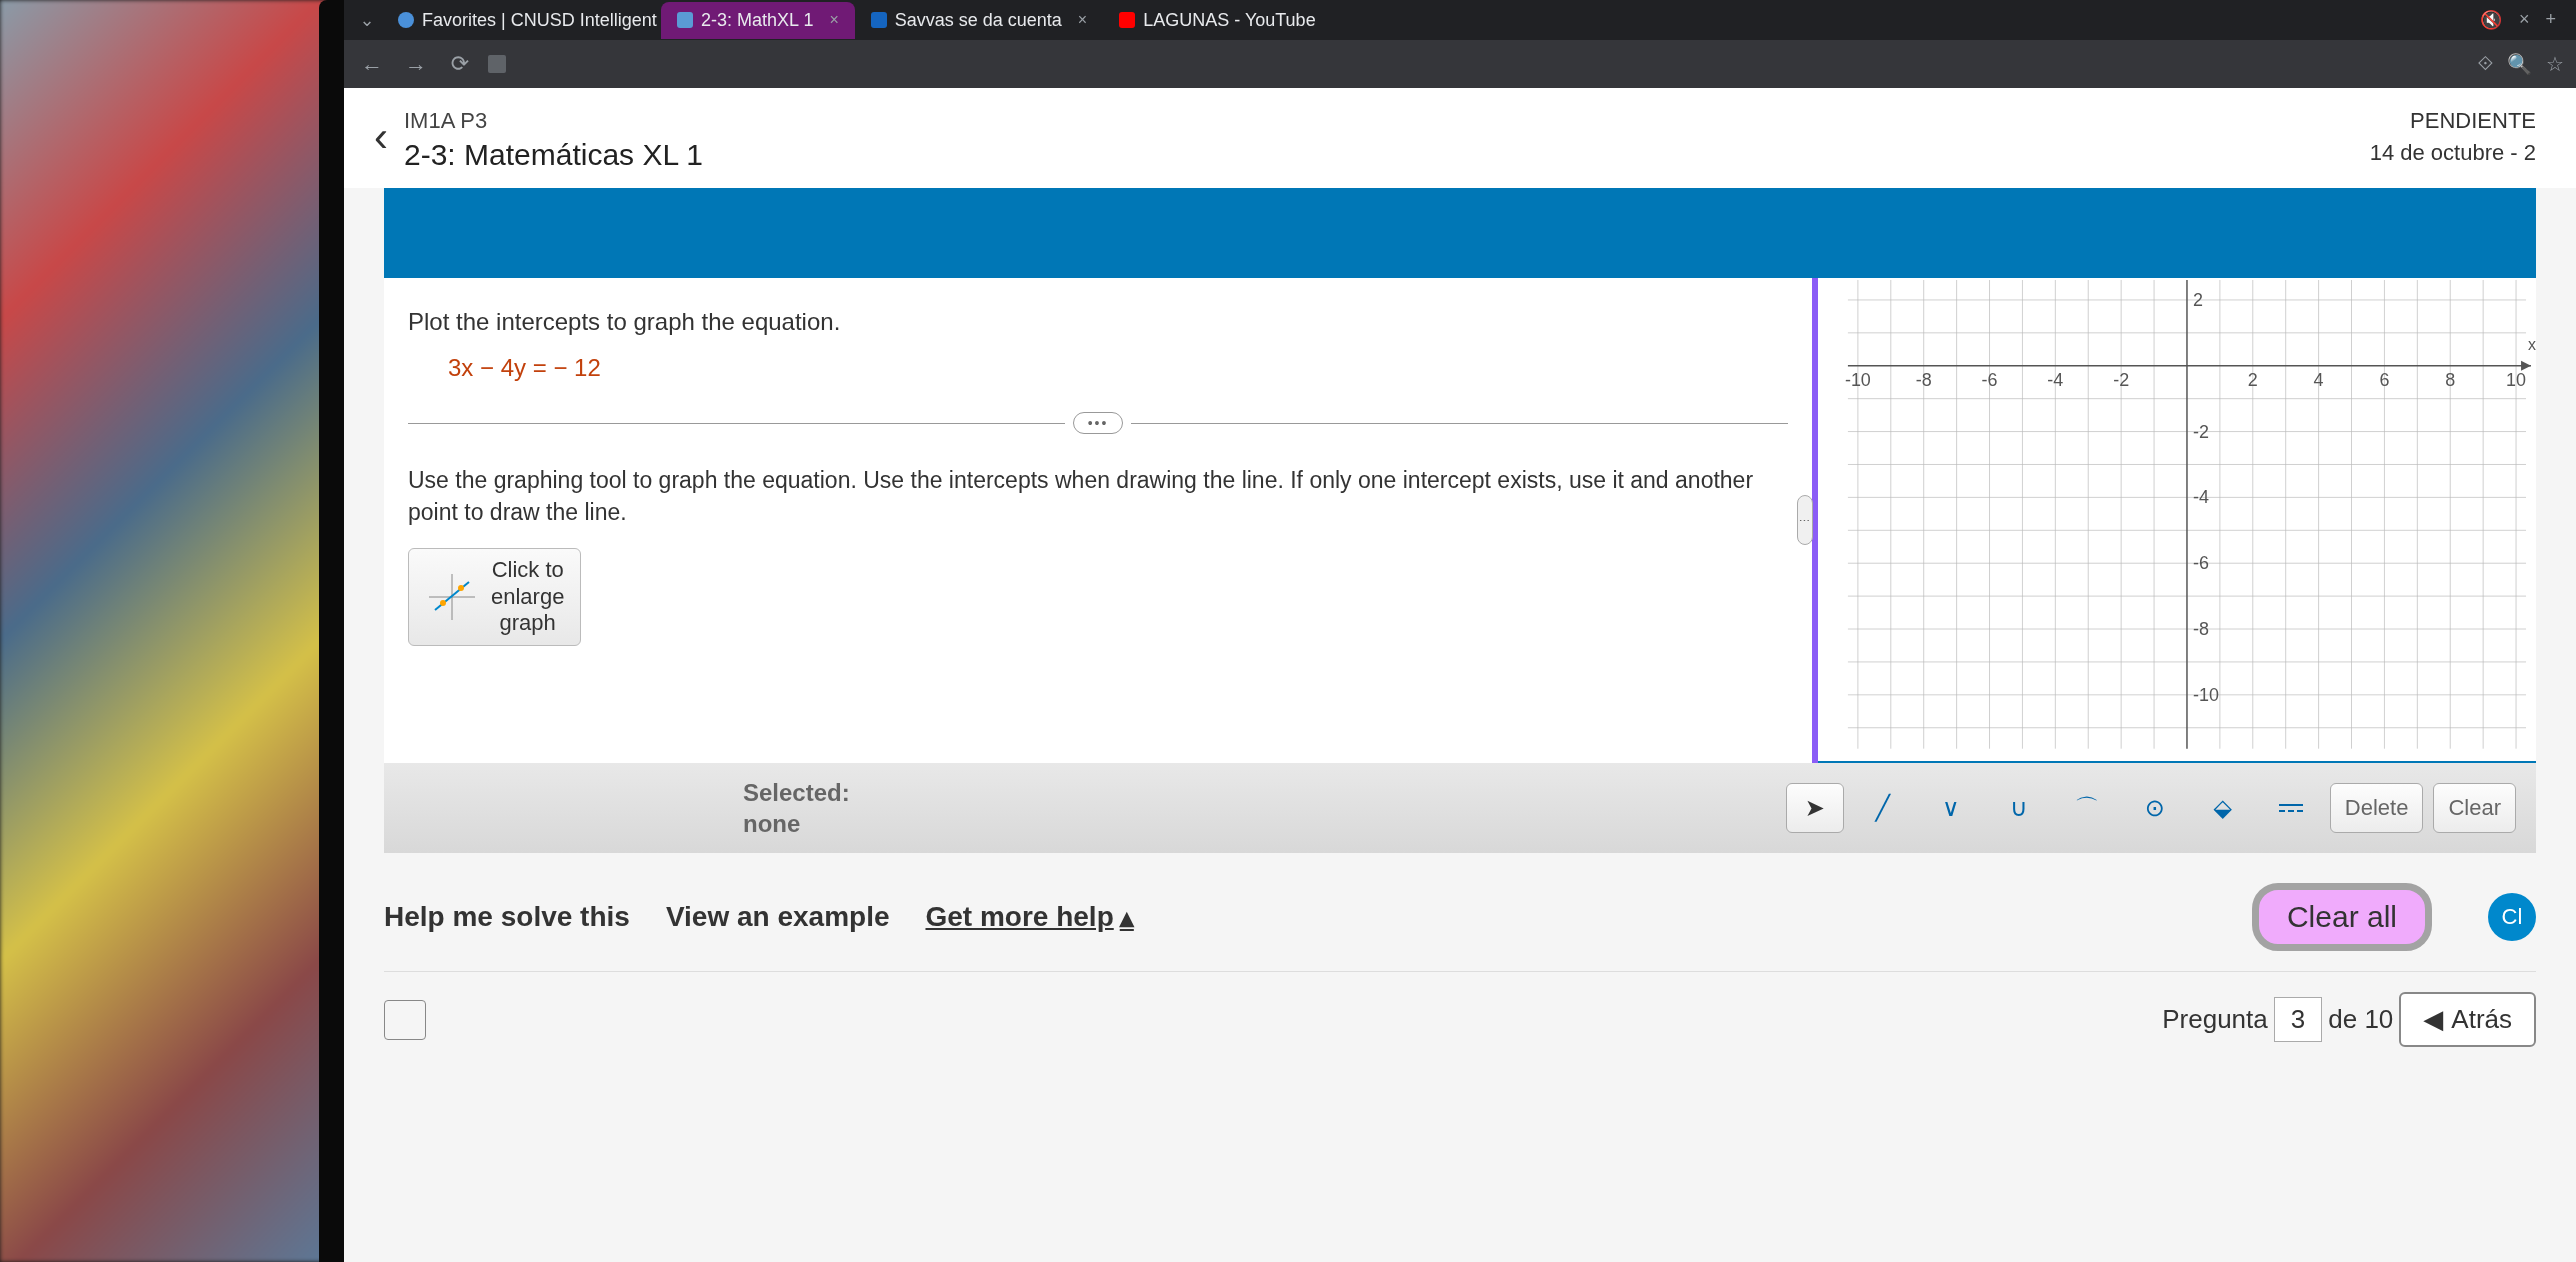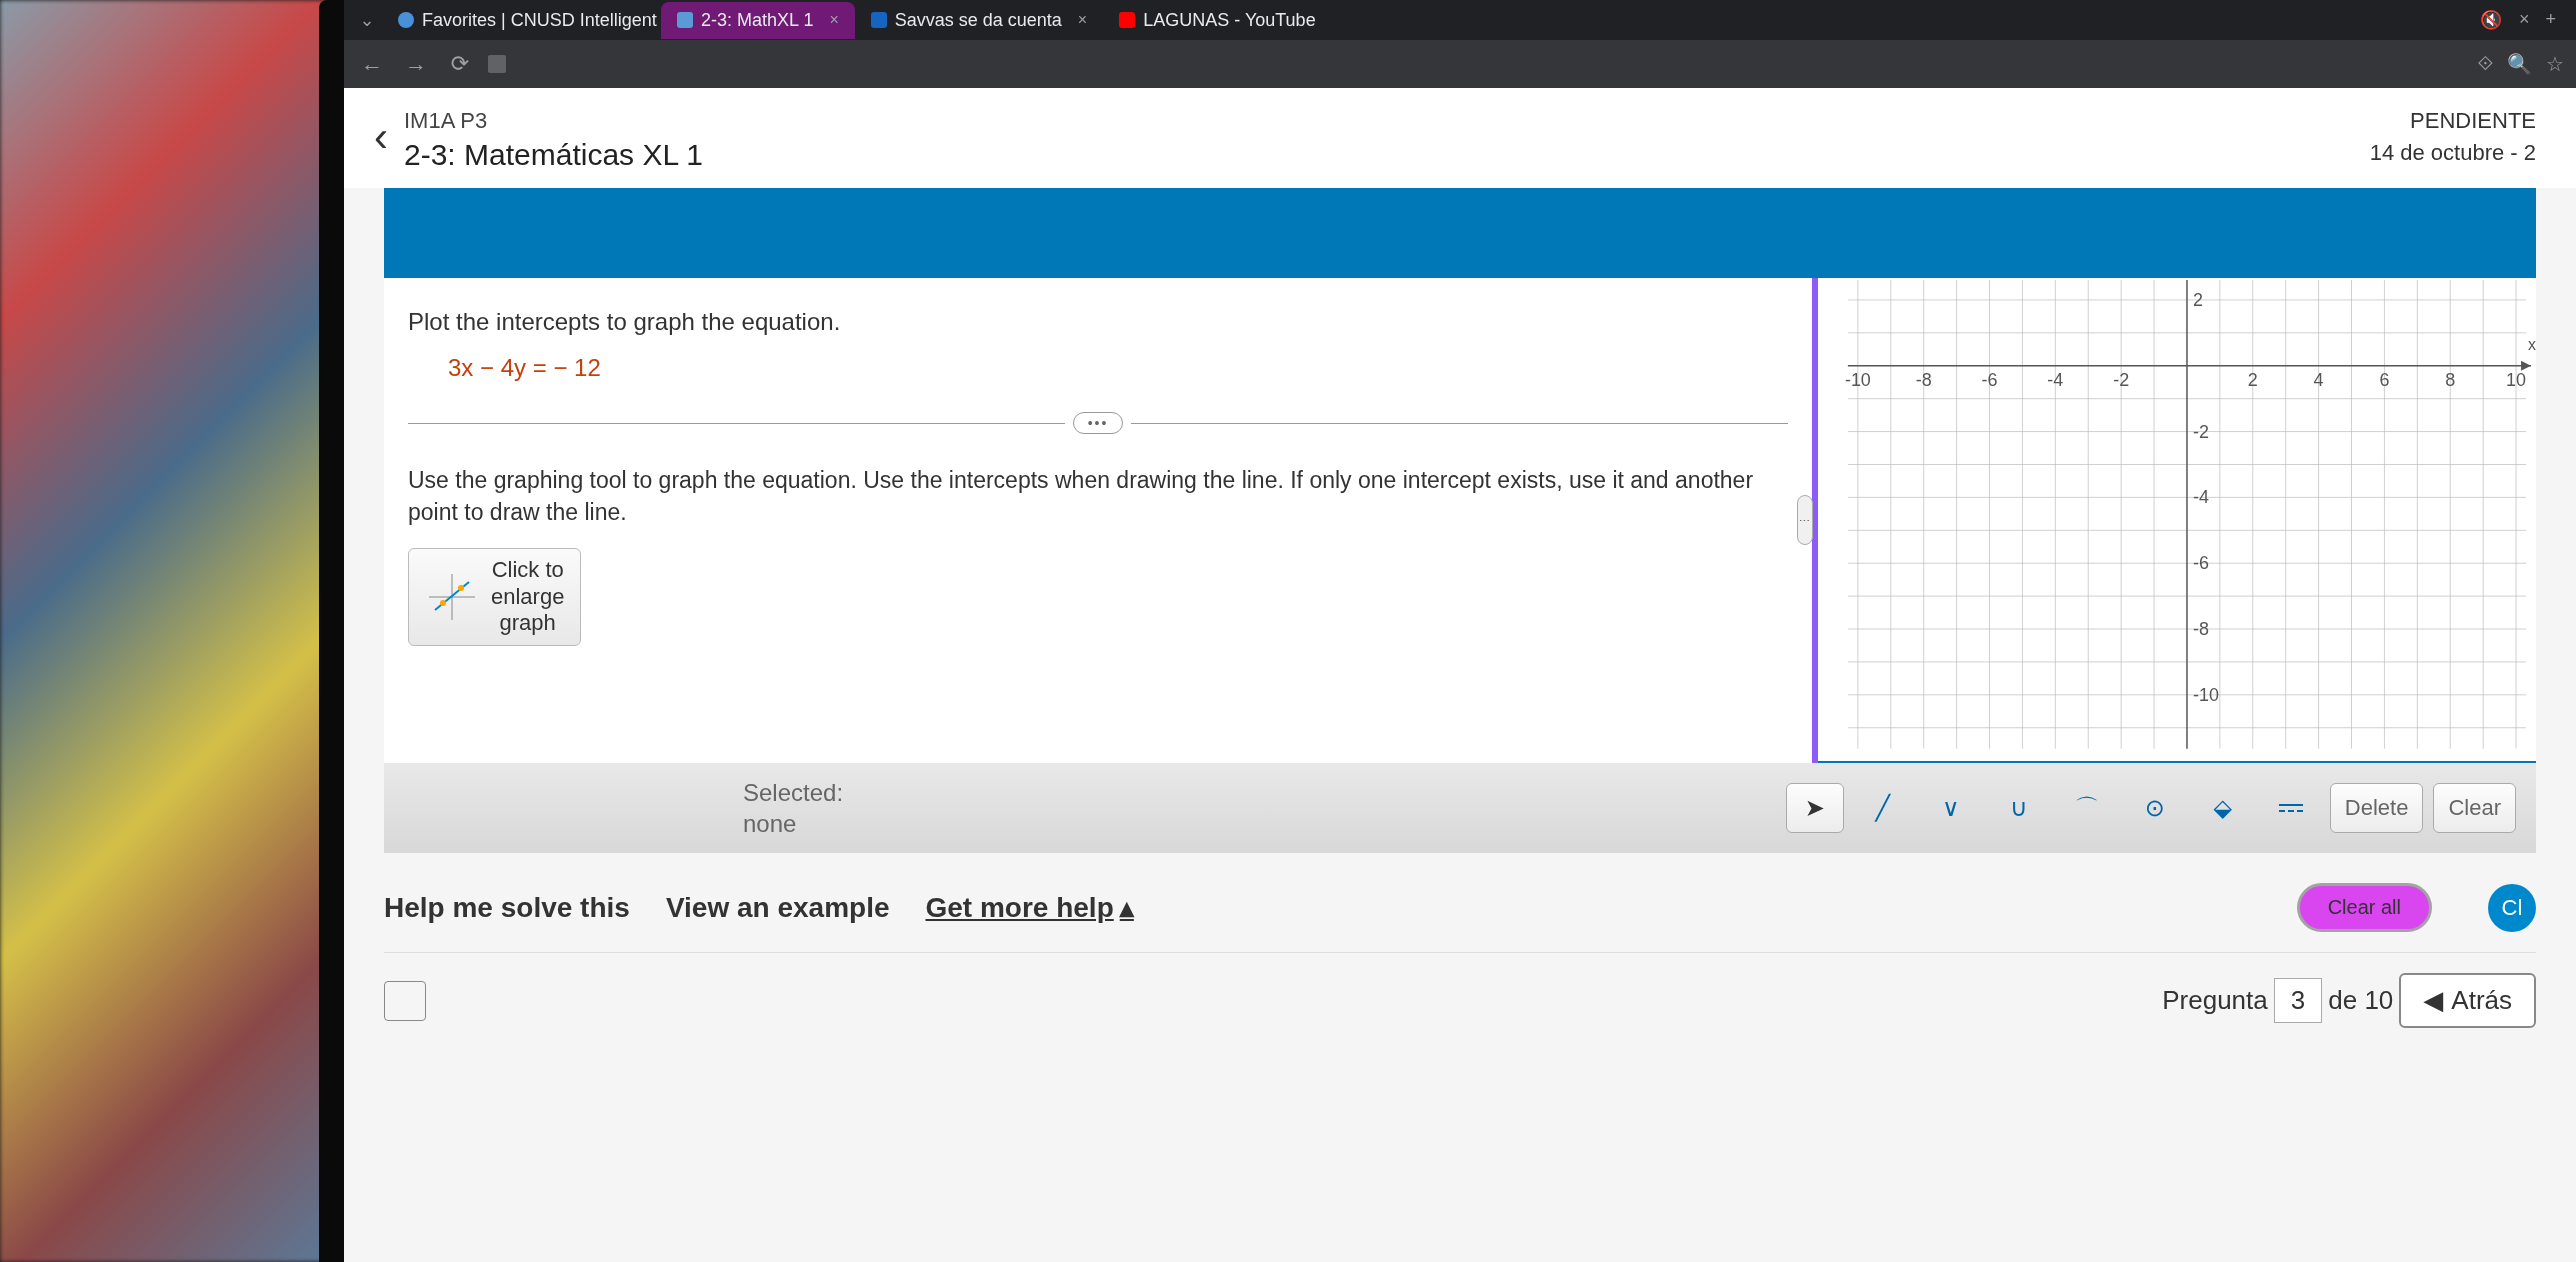--- a/index.html
+++ b/index.html
@@ -69,35 +69,35 @@
       width: 16px; height: 50px; border: 1px solid #aaa; border-radius: 8px; background: #f0f0f0; 
       display: flex; align-items: center; justify-content: center; font-size: 11px; color: #666; writing-mode: vertical-lr; }
     
     
     .graph-panel { width: 718px; padding: 0; border-bottom: 2px solid #0077b6; position: relative; }
     .graph-svg { width: 100%; height: 100%; }
     
     
     .toolbar { display: flex; align-items: center; background: linear-gradient(#e8e8e8,#d8d8d8); 
       margin: 0 40px; padding: 14px 20px; gap: 10px; }
-    .selected-label { font-size: 24px; color: #666; margin-right: auto; margin-left: 339px; line-height: 1.3; }
+    .selected-label { font-size: 24px; color: #666; margin-right: auto; margin-left: 339px; line-height: 1.3; font-weight: bold; }
     .tool-btn { width: 58px; height: 50px; border: 1px solid #aaa; border-radius: 6px; 
       background: linear-gradient(#fdfdfd,#ececec); display: flex; align-items: center; 
       justify-content: center; font-size: 24px; color: #0066aa; cursor: pointer; }
     .tool-btn.flat { border: none; background: none; }
     .text-btn { height: 50px; padding: 0 14px; border: 1px solid #aaa; border-radius: 6px; 
       background: linear-gradient(#fdfdfd,#ececec); font-size: 22px; color: #666; cursor: pointer; 
       display: flex; align-items: center; }
     
     
     .help-row { display: flex; align-items: center; margin: 30px 40px 20px; gap: 36px; }
     .help-link { font-size: 28px; font-weight: bold; color: #333; cursor: pointer; }
     .help-dropdown { display: flex; align-items: center; gap: 6px; text-decoration: underline; }
-    .clear-all { margin-left: auto; border: 3px solid #a3a3a3; border-radius: 26px; 
-      padding: 10px 28px; font-size: 20px; color: #333; cursor: pointer; background: #d946ef; }
+    .clear-all { margin-left: auto; border: 7px solid #a3a3a3; border-radius: 26px; 
+      padding: 10px 28px; font-size: 30px; color: #333; cursor: pointer; background: #f0abfc; }
     .check-btn { width: 48px; height: 48px; background: #0088cc; border-radius: 50%; margin-left: 20px;
       display: flex; align-items: center; justify-content: center; color: #fff; font-size: 22px; }
     
     
     .footer-nav { display: flex; align-items: center; justify-content: flex-end; 
       margin: 20px 40px 0; gap: 6px; border-top: 1px solid #ddd; padding-top: 20px; }
     .footer-left-box { border: 1px solid #888; border-radius: 4px; padding: 4px 20px; margin-right: auto; height: 40px; }
     .pregunta-label { font-size: 26px; color: #333; }
     .page-num { border: 1px solid #aaa; padding: 6px 16px; font-size: 26px; color: #333; background: #fff; }
     .atras-btn { border: 2px solid #888; border-radius: 6px; padding: 10px 22px; 

